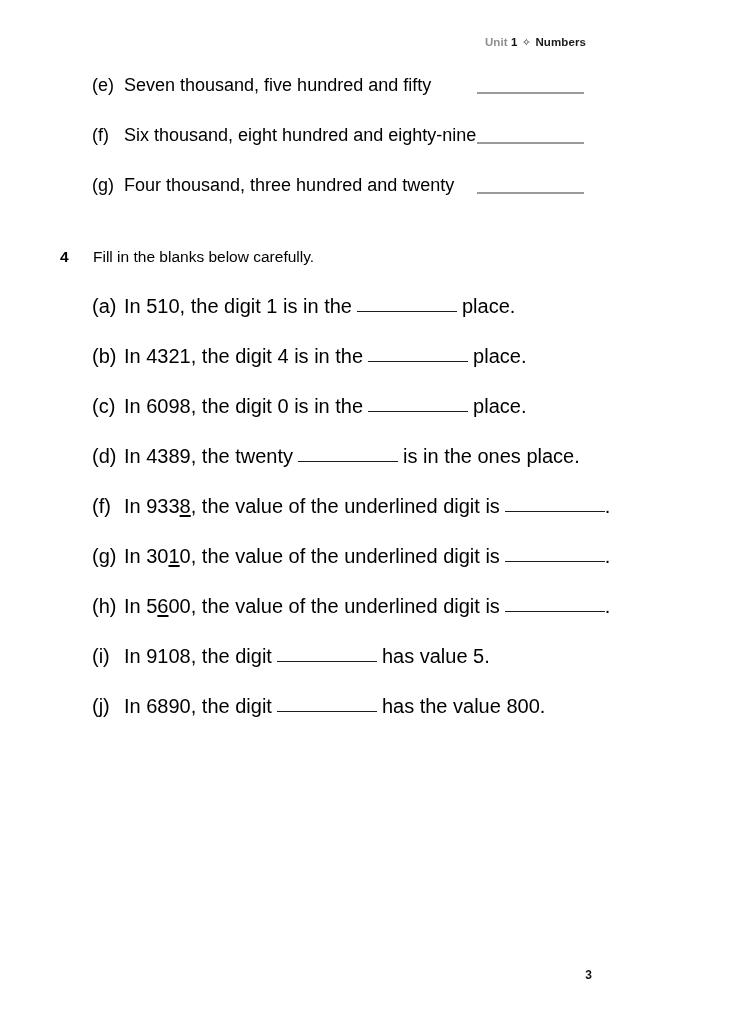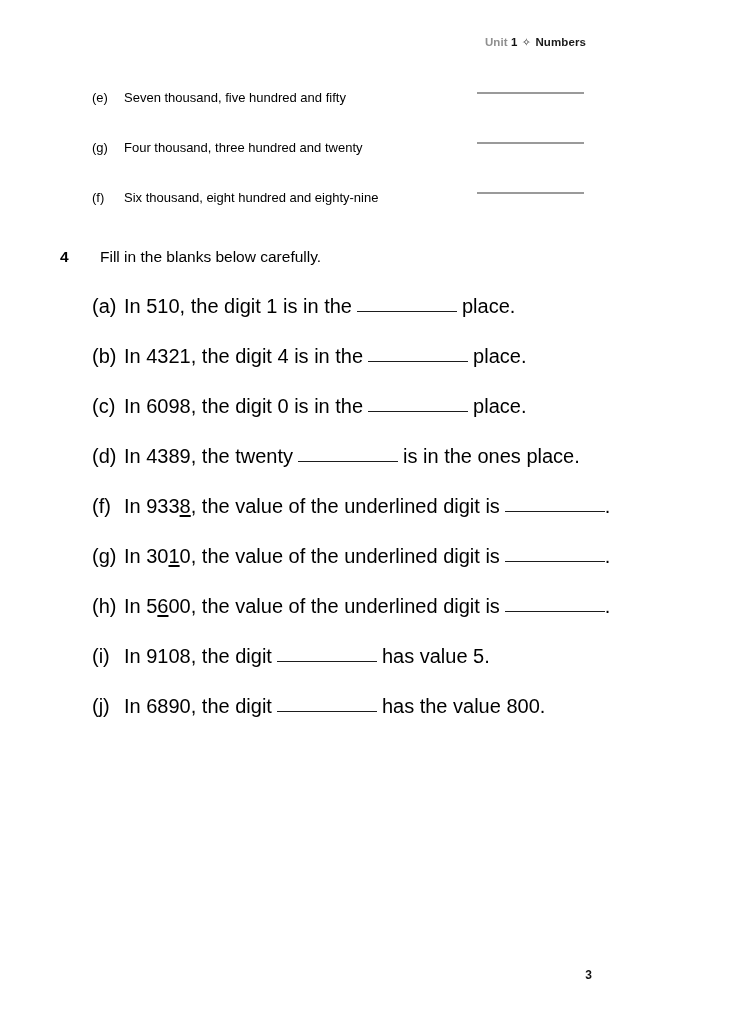--- a/index.html
+++ b/index.html
@@ -52,22 +52,22 @@
     left: 92px;
     right: 60px;
   }
   .carry-row {
     position: relative;
     height: 50px;
   }
   .carry-text {
     position: absolute;
     left: 0;
-    top: 13px;
-    font-size: 13px;
+    top: 0;
+    font-size: 18px;
     line-height: 22px;
     white-space: nowrap;
   }
   .carry-text .lbl {
     display: inline-block;
     width: 32px;
   }
   .answer-rule {
     position: absolute;
     right: 8px;
@@ -91,21 +91,21 @@
   }
   .q-num {
     position: absolute;
     left: 0;
     top: 0;
     font-size: 15.5px;
     font-weight: bold;
   }
   .q-title {
     position: absolute;
-    left: 40px;
+    left: 33px;
     top: 0;
     font-size: 15.5px;
   }
 
   .sub-list {
     position: relative;
     margin-top: 11px;
     margin-left: 92px;
   }
   .sub-row {
@@ -166,32 +166,32 @@
 
     <div class="carry-row">
       <div class="carry-text">
         <span class="lbl">(e)</span><span>Seven thousand, five hundred and fifty</span>
       </div>
       <div class="answer-rule"></div>
     </div>
 
     <div class="carry-row">
       <div class="carry-text">
+        <span class="lbl">(f)</span><span>Six thousand, eight hundred and eighty-nine</span>
+      </div>
+      <div class="answer-rule"></div>
+    </div>
+
+    <div class="carry-row">
+      <div class="carry-text">
         <span class="lbl">(g)</span><span>Four thousand, three hundred and twenty</span>
       </div>
       <div class="answer-rule"></div>
     </div>
 
-    <div class="carry-row">
-      <div class="carry-text">
-        <span class="lbl">(f)</span><span>Six thousand, eight hundred and eighty-nine</span>
-      </div>
-      <div class="answer-rule"></div>
-    </div>
-
   </div>
 
   <div class="q-block">
 
     <div class="q-head">
       <span class="q-num">4</span>
       <span class="q-title">Fill in the blanks below carefully.</span>
     </div>
 
     <div class="sub-list">

